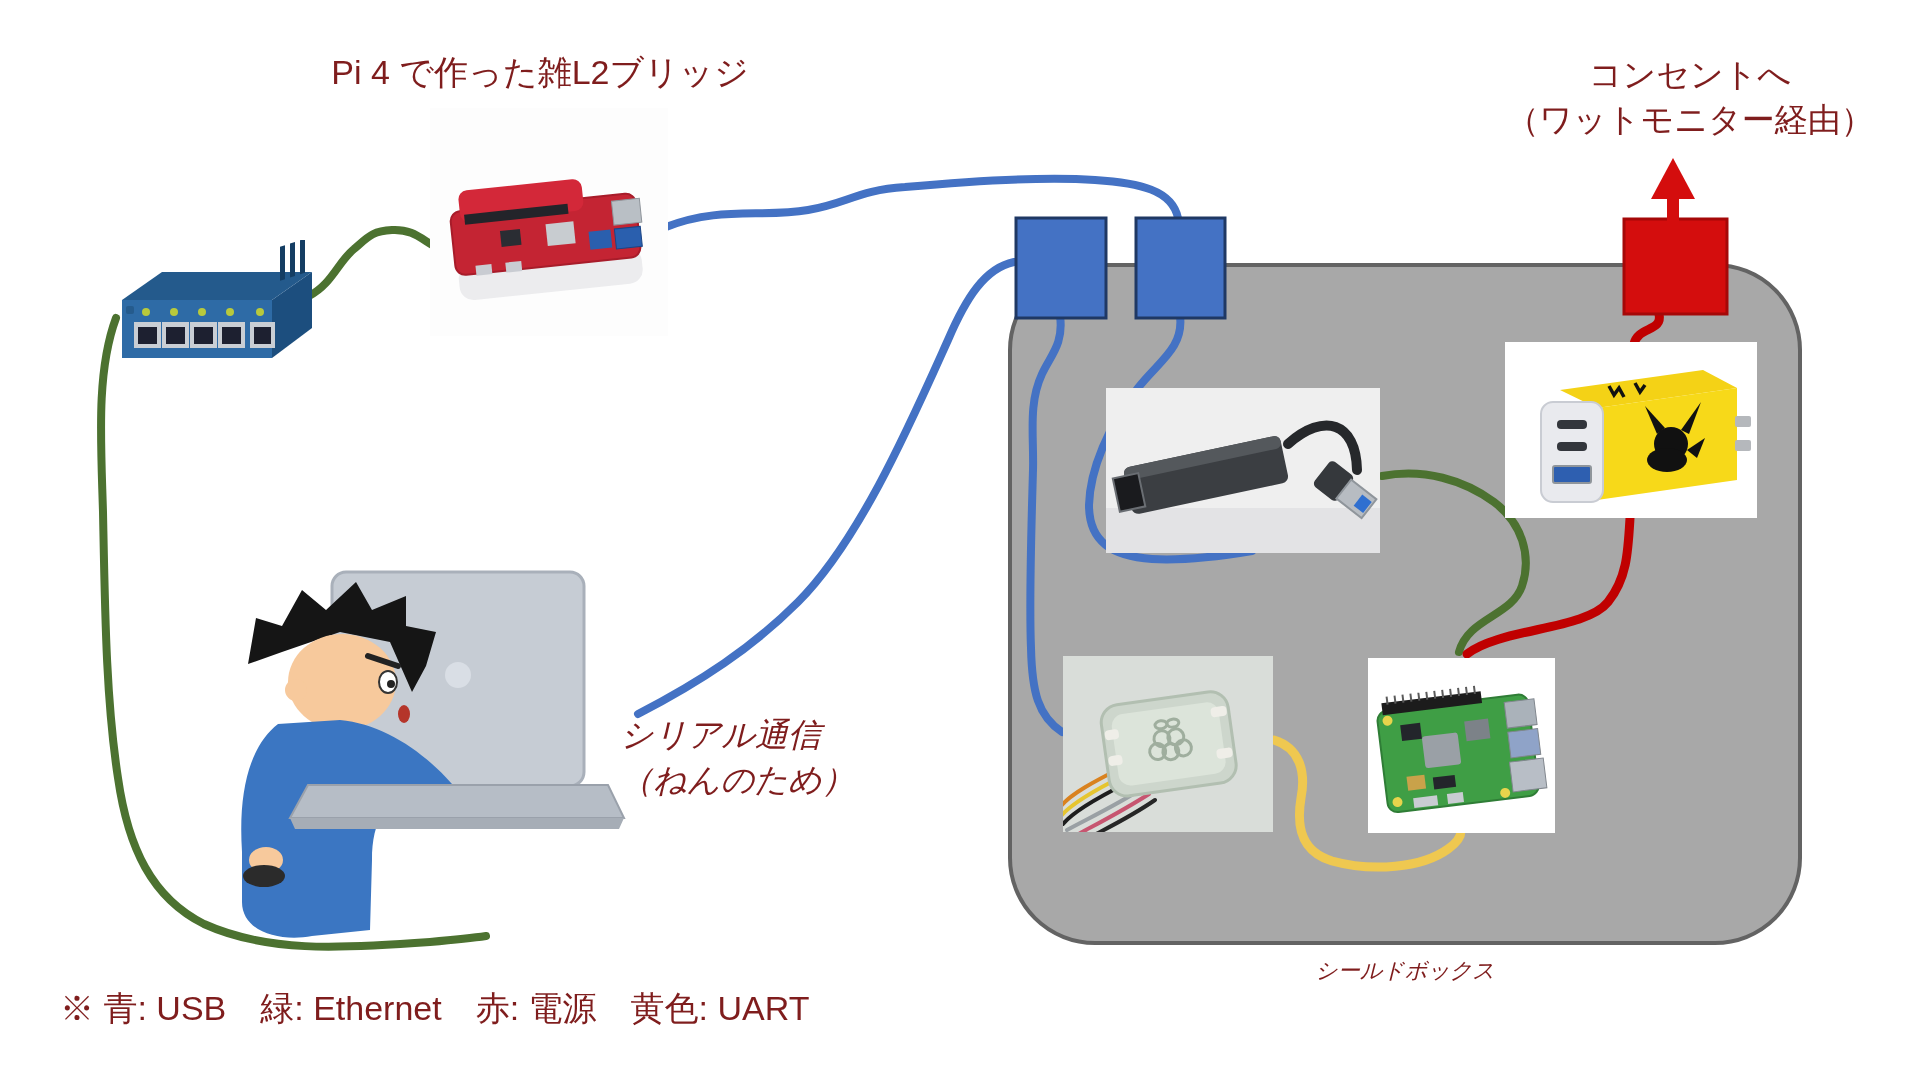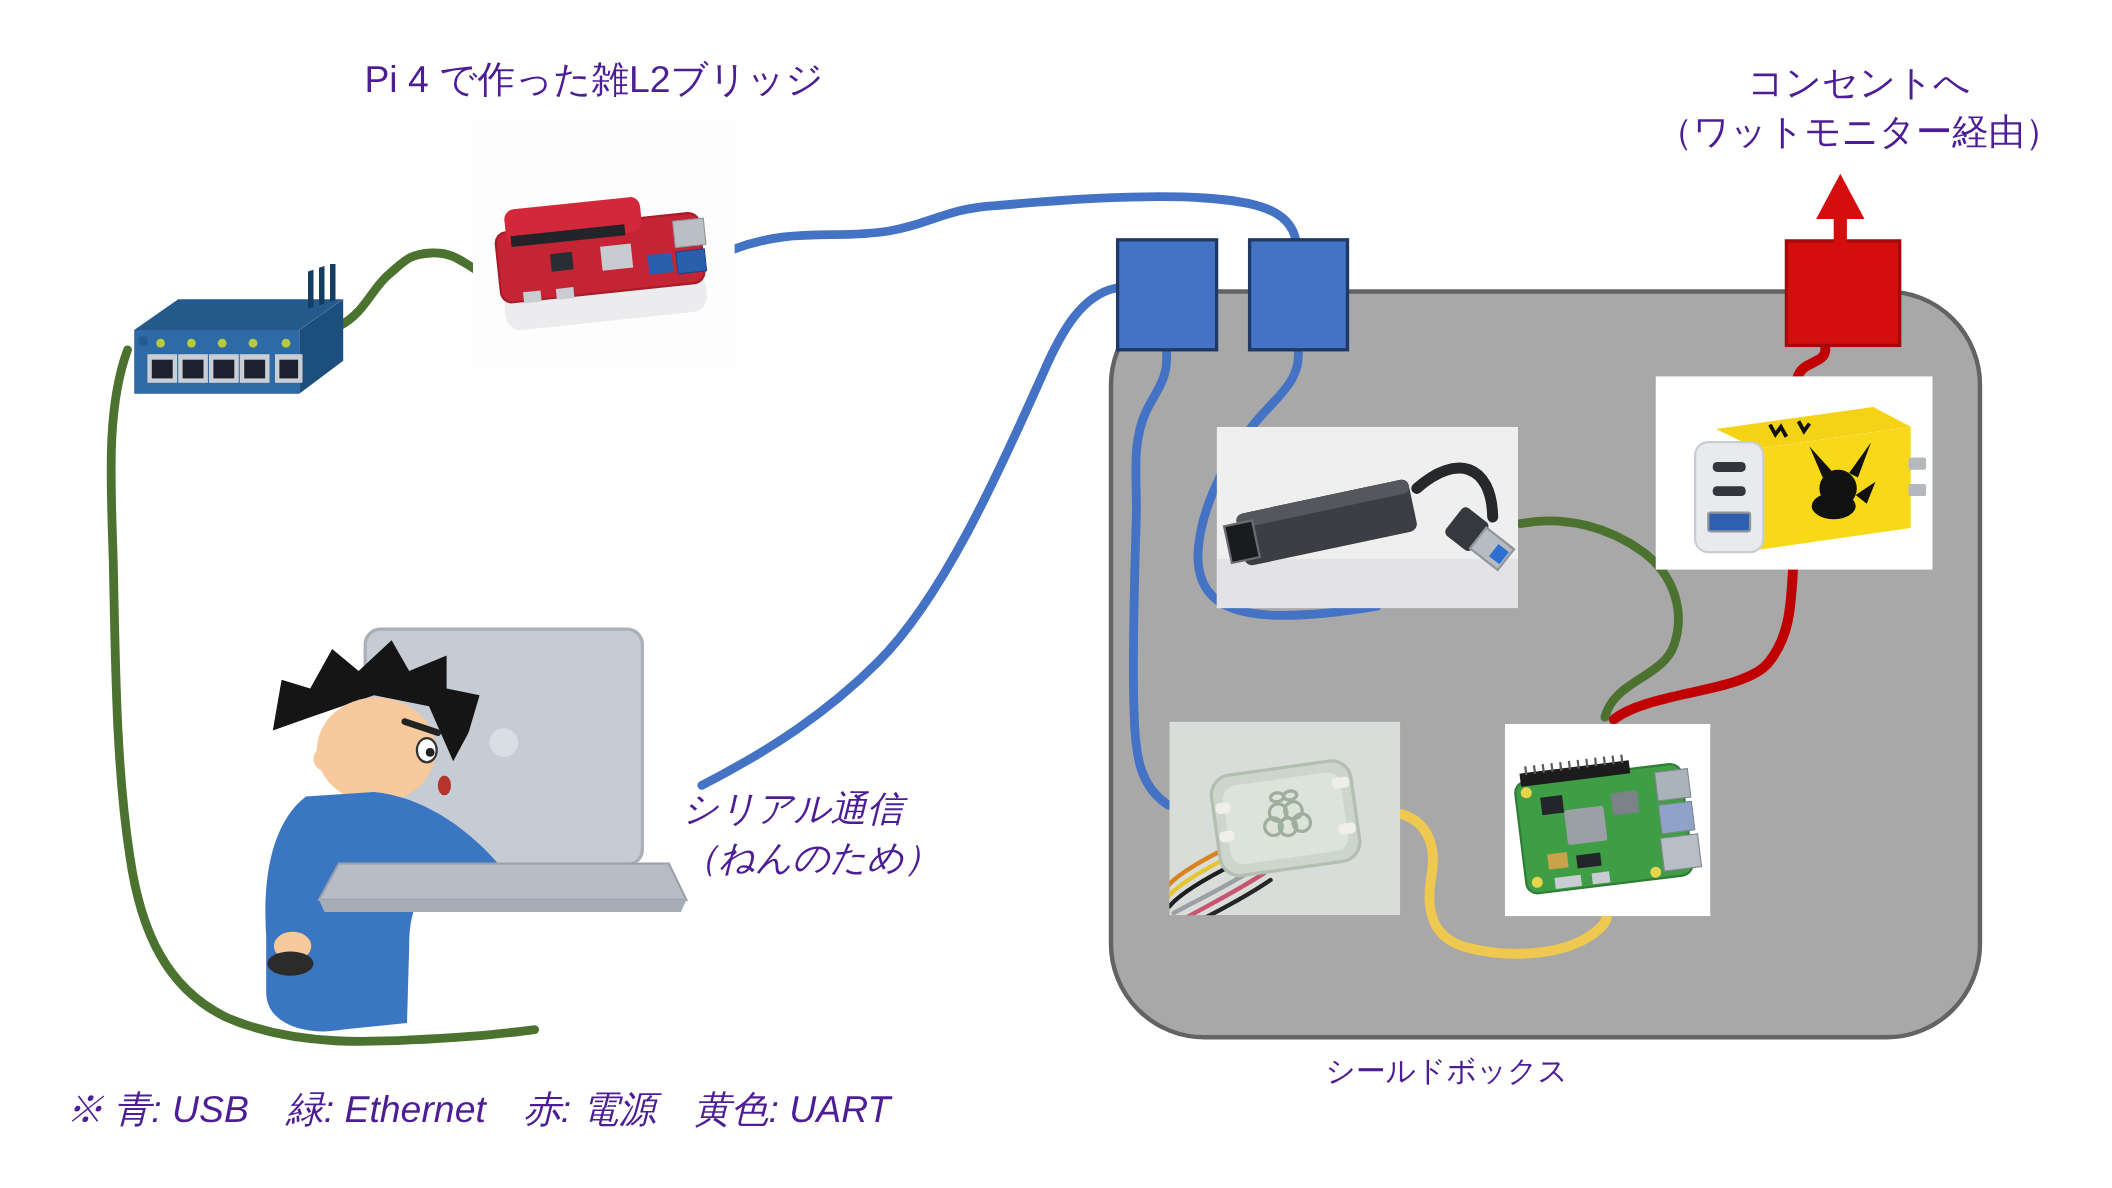--- a/index.html
+++ b/index.html
@@ -2,28 +2,28 @@
 <html><head>
 <meta charset="utf-8">
 <style>
   html,body{margin:0;padding:0;background:#ffffff;}
   body{width:1920px;height:1080px;position:relative;overflow:hidden;
        font-family:"Liberation Sans",sans-serif;color:#1d1d1d;}
   .canvas{position:absolute;inset:0;width:1920px;height:1080px;}
   svg{display:block;}
   .wires{position:absolute;left:0;top:0;z-index:1;}
   .dev{position:absolute;z-index:2;}
-  .lbl{position:absolute;z-index:3;white-space:nowrap;color:#4c1d95;}
+  .lbl{position:absolute;z-index:3;white-space:nowrap;color:#7f1d1d;}
   .lbl-title{left:325px;top:50px;width:430px;text-align:center;font-size:34px;}
   .lbl-usb{left:1013px;top:112px;font-size:34px;}
   .lbl-usb b{font-weight:700;}
   .lbl-outlet{left:1455px;top:52px;width:470px;text-align:center;font-size:33px;line-height:45px;}
   .lbl-serial{left:620px;top:712px;font-size:33px;line-height:45px;font-style:italic;}
-  .lbl-shield{left:1205px;top:956px;width:400px;text-align:left;font-size:27px;}
-  .lbl-legend{left:60px;top:986px;font-size:34px;font-style:italic;}
+  .lbl-shield{left:1205px;top:956px;width:400px;text-align:center;font-size:22px;font-style:italic;}
+  .lbl-legend{left:60px;top:986px;font-size:34px;}
 </style>
 </head>
 <body>
 
 <div class="canvas">
 
   <svg class="wires" width="1920" height="1080" viewBox="0 0 1920 1080">
 
     <rect x="1010" y="265" width="790" height="678" rx="85" ry="85" stroke="#636363" stroke-width="4" fill="#A8A8A8"></rect>
 

